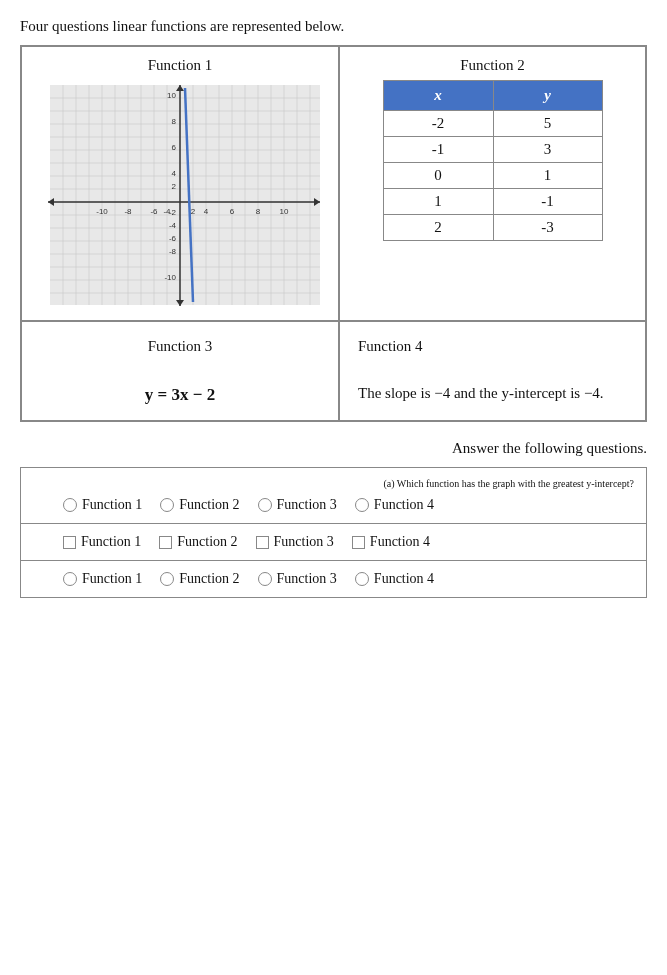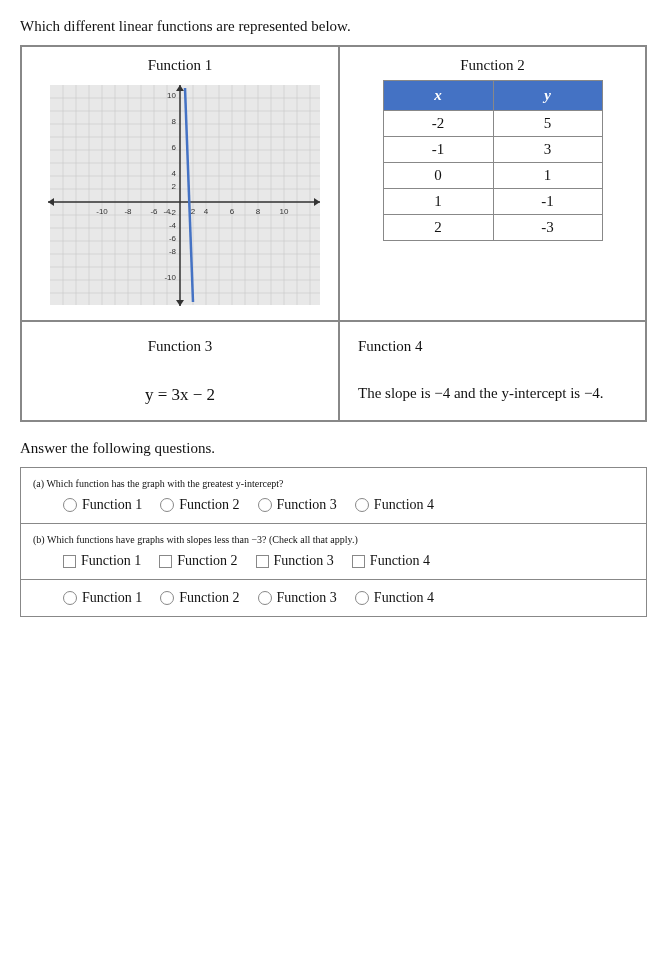--- a/index.html
+++ b/index.html
@@ -65,38 +65,40 @@
     .fn3-cell {
       display: flex;
       flex-direction: column;
       align-items: center;
       justify-content: center;
       min-height: 100px;
     }
     .fn3-equation {
       font-size: 17px;
       margin-top: 24px;
+      font-weight: bold;
     }
     
     .fn4-cell {
       display: flex;
       flex-direction: column;
       align-items: flex-start;
       justify-content: center;
       min-height: 100px;
       padding-left: 18px;
     }
     .fn4-text {
       font-size: 15px;
       line-height: 1.6;
       margin-top: 20px;
     }
     
     .answer-section {
       margin-top: 8px;
+      text-align: right;
     }
     .answer-intro {
       font-size: 15px;
       margin-bottom: 10px;
     }
     .question-box {
       border: 1.5px solid #888;
       border-bottom: none;
       padding: 10px 12px 10px 12px;
     }
@@ -139,21 +141,21 @@
       display: inline-block;
       flex-shrink: 0;
     }
 
     
     svg text { font-family: Arial, sans-serif; }
   </style>
 </head>
 <body>
 
-<p class="intro-text">Which different linear functions are represented below.</p>
+<p class="intro-text">Four questions linear functions are represented below.</p>
 
 <div class="functions-grid">
 
   <div class="grid-cell">
     <div class="cell-title">Function 1</div>
     <div class="graph-area">
       <svg width="300" height="230" viewBox="0 0 300 230">
 
         <rect x="20" y="5" width="270" height="220" fill="#e8e8e8"></rect>
 
@@ -309,21 +311,20 @@
             <div class="radio-circle"></div>
             <span>Function 3</span>
           </div>
           <div class="option-item">
             <div class="radio-circle"></div>
             <span>Function 4</span>
           </div>
         </div>
       </div>
       <div class="question-box">
-        <div class="question-text">(b) Which functions have graphs with slopes less than −3? (Check all that apply.)</div>
         <div class="options-row">
           <div class="option-item">
             <div class="checkbox-sq"></div>
             <span>Function 1</span>
           </div>
           <div class="option-item">
             <div class="checkbox-sq"></div>
             <span>Function 2</span>
           </div>
           <div class="option-item">

